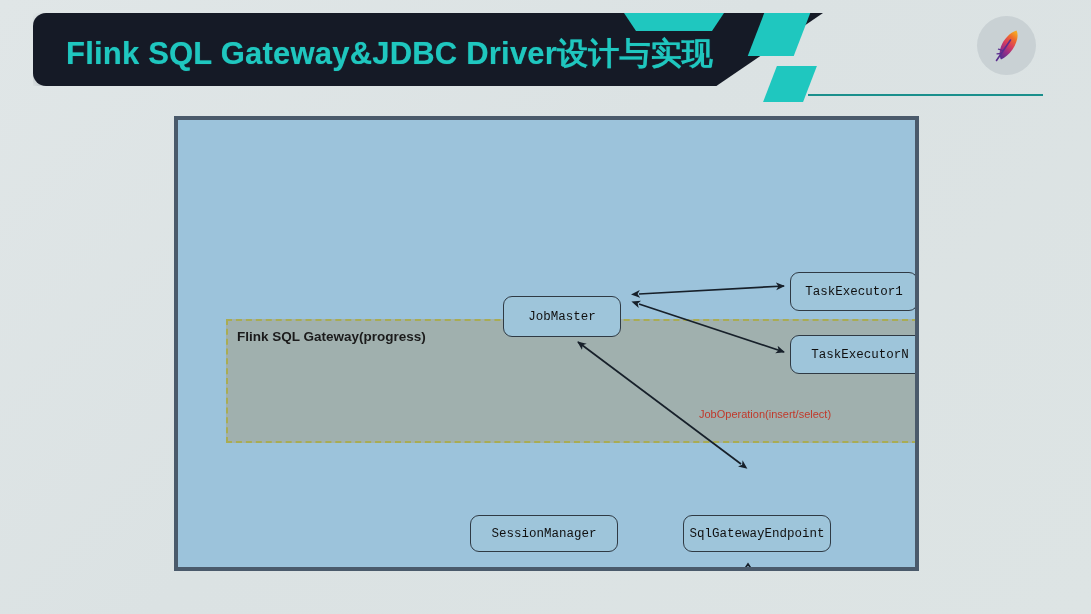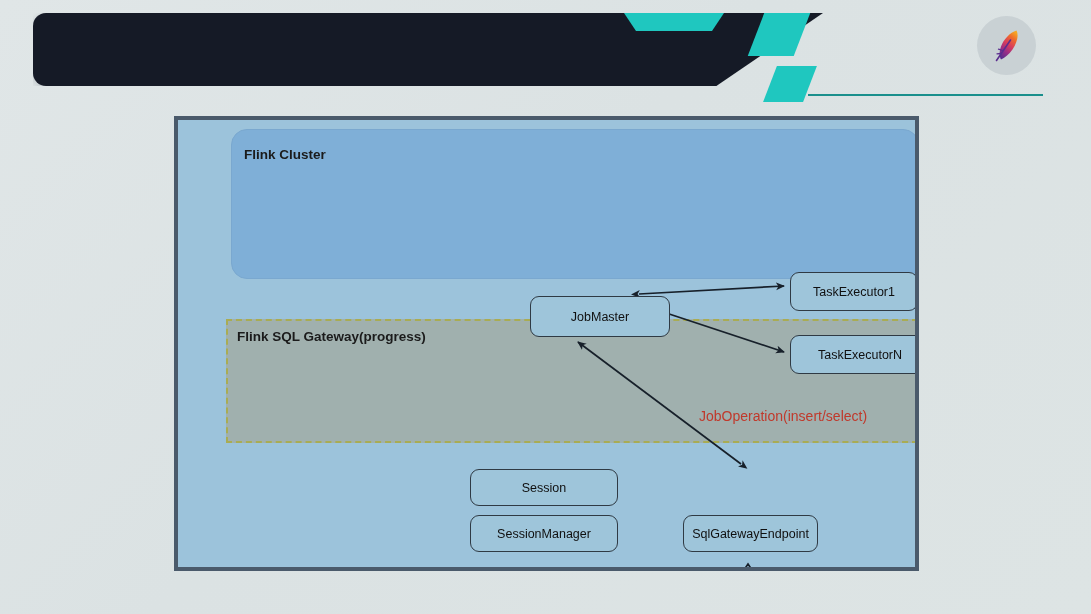--- a/index.html
+++ b/index.html
@@ -162,36 +162,37 @@
     border: 1.6px solid #2f3a44;
     border-radius: 9px;
     box-sizing: border-box;
     display: flex;
     align-items: center;
     justify-content: center;
     font-size: 12.5px;
     color: #101010;
     text-align: center;
     white-space: nowrap;
-  }
-
-  #node-jobmaster     { left: 352px; top: 176px; width: 140px; height: 41px; }
+    font-family: Liberation Mono, monospace;
+  }
+
+  #node-jobmaster     { left: 325px; top: 176px; width: 118px; height: 41px; }
   #node-taskexec1     { left: 612px; top: 152px; width: 128px; height: 39px; }
   #node-taskexecn     { left: 612px; top: 215px; width: 140px; height: 39px; }
   #node-session       { left: 292px; top: 349px; width: 148px; height: 37px; }
   #node-sessionmgr    { left: 292px; top: 395px; width: 148px; height: 37px; }
   #node-flinkclient   { left: 518px; top: 349px; width: 117px; height: 37px; }
-  #node-sqlgwendpoint { left: 505px; top: 395px; width: 135px; height: 37px; }
+  #node-sqlgwendpoint { left: 505px; top: 395px; width: 148px; height: 37px; }
 
   
   #label-joboperation {
     position: absolute;
     left: 521px;
     top: 288px;
-    font-size: 14px;
+    font-size: 11px;
     color: #c0392b;
     white-space: nowrap;
   }
 
   
   #arrow-layer {
     position: absolute;
     left: 0;
     top: 0;
     width: 745px;
@@ -205,20 +206,21 @@
 <div id="title-band">
 
   <div class="title-dark-bar"></div>
 
   <div class="accent-trapezoid"></div>
   <div class="accent-slash-1"></div>
   <div class="accent-slash-2"></div>
   <div class="accent-underline"></div>
   <div class="accent-underline-left"></div>
 
+  <div class="title-text">Flink SQL Gateway&amp;JDBC Driver设计与实现</div>
 
   <div class="logo-circle">
     <svg width="42" height="42" viewBox="0 0 42 42" aria-hidden="true">
       <defs>
         <linearGradient id="featherGrad" x1="0.75" y1="0" x2="0.25" y2="1">
           <stop offset="0%" stop-color="#f5a623"></stop>
           <stop offset="22%" stop-color="#ef6c2a"></stop>
           <stop offset="48%" stop-color="#d93d5a"></stop>
           <stop offset="74%" stop-color="#9b2d86"></stop>
           <stop offset="100%" stop-color="#5b2d8e"></stop>
@@ -226,23 +228,20 @@
       </defs>
       <path d="M30.5 5.5 C33 10 31 18 26.5 24.5 C23 29.5 18.5 33 15 34.5 C13.5 32 13 27 15 21.5 C17.5 14.5 24 7.5 30.5 5.5 Z" fill="url(#featherGrad)"></path>
       <path d="M24.5 15 L10.5 35.5" stroke="#5b2d8e" stroke-width="1.6" stroke-linecap="round" fill="none"></path>
       <path d="M16.5 25.5 L12.5 24.2 M15 28.5 L11 28.8" stroke="#5b2d8e" stroke-width="1.3" stroke-linecap="round" fill="none"></path>
     </svg>
   </div>
 </div>
 
 <div id="diagram-container">
 
-  <div class="cluster-panel">
-    <div class="panel-heading cluster-heading">Flink Cluster</div>
-  </div>
 
   <div class="gateway-panel">
     <div class="panel-heading gateway-heading">Flink SQL Gateway(progress)</div>
   </div>
 
   <svg id="arrow-layer" viewBox="0 0 745 455">
     <defs>
       <marker id="ah" markerWidth="9" markerHeight="9" refX="8" refY="4.5" orient="auto" markerUnits="userSpaceOnUse">
         <path d="M0,0.6 L9,4.5 L0,8.4 L2.4,4.5 Z" fill="#17202a"></path>
       </marker>
@@ -259,21 +258,20 @@
 
     <path d="M570 332 L582 350 L576 350 L576 368 L582 368 L570 386 L558 368 L564 368 L564 350 L558 350 Z" transform="translate(0,112)" fill="none" stroke="#17202a" stroke-width="1.7" stroke-linejoin="miter"></path>
   </svg>
 
   <div class="node" id="node-jobmaster">JobMaster</div>
 
   <div class="node" id="node-taskexec1">TaskExecutor1</div>
 
   <div class="node" id="node-taskexecn">TaskExecutorN</div>
 
-  <div class="node" id="node-session">Session</div>
 
   <div class="node" id="node-sessionmgr">SessionManager</div>
 
 
   <div class="node" id="node-sqlgwendpoint">SqlGatewayEndpoint</div>
 
   <div id="label-joboperation">JobOperation(insert/select)</div>
 
 </div>
 

